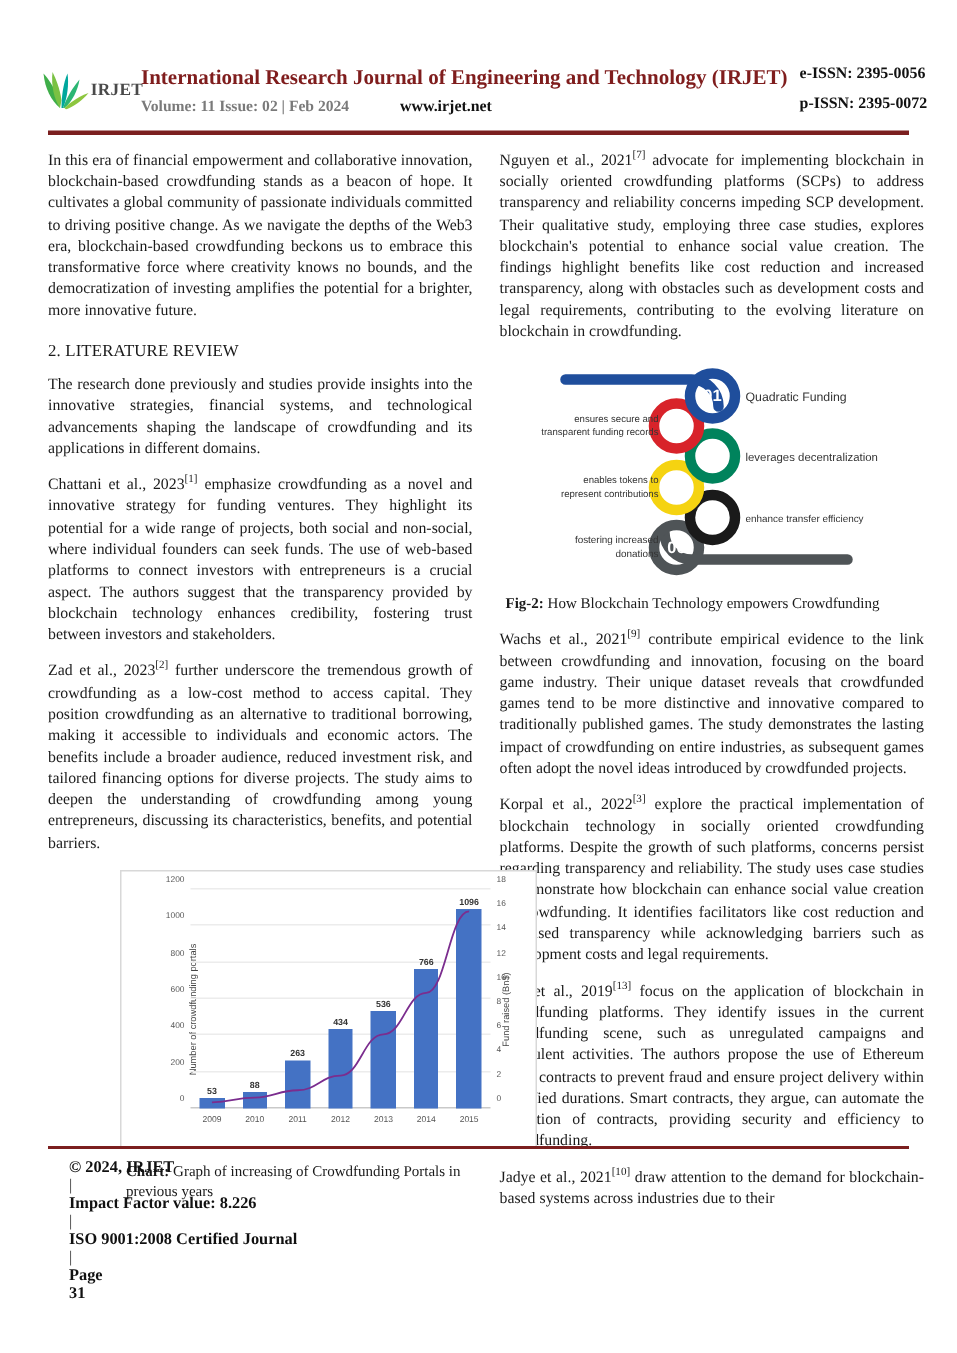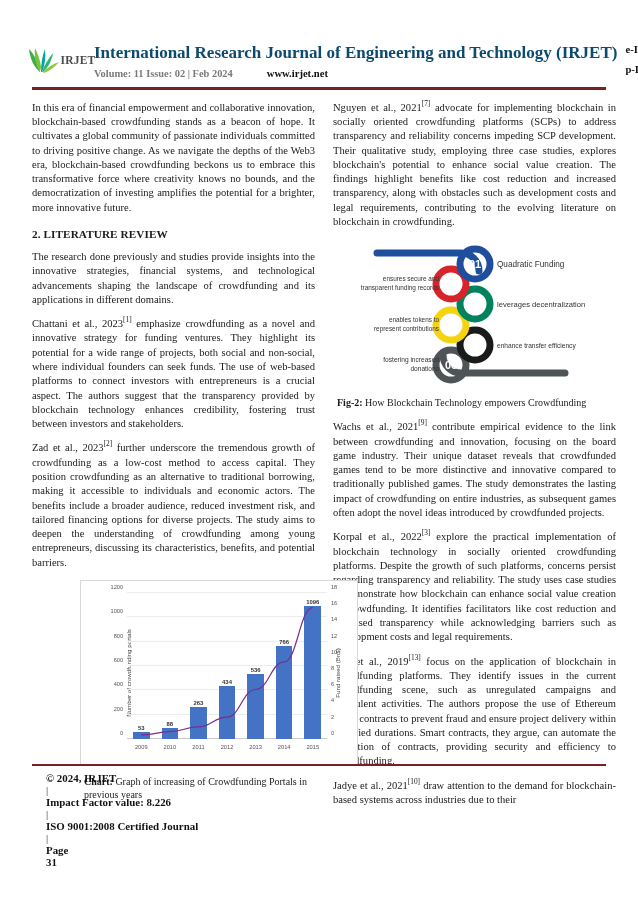--- a/index.html
+++ b/index.html
@@ -51,22 +51,22 @@
     line-height: 1;
     margin-top: 1px;
   }
   .masthead-mid {
     flex: 1 1 auto;
     padding-left: 10px;
   }
   .journal-title {
     font-family: "Liberation Serif", serif;
     font-weight: bold;
-    font-size: 17px;
-    color: #0c4a6e;
+    font-size: 14px;
+    color: #7f1d1d;
     line-height: 1.35;
     white-space: nowrap;
   }
   .vol-row {
     display: flex;
     align-items: baseline;
     margin-top: 3px;
   }
   .vol-text {
     font-family: "Liberation Serif", serif;
@@ -121,21 +121,21 @@
     hyphens: auto;
   }
   sup.ref {
     font-size: 7.4px;
     vertical-align: super;
     line-height: 0;
   }
   h2.section {
     font-family: "Liberation Serif", serif;
     font-size: 11.2px;
-    font-weight: bold;
+    font-weight: normal;
     margin: 13px 0 10px 0;
     letter-spacing: 0.1px;
   }
 
   
   .chart-figure {
     margin-top: 8px;
     margin-left: 48px;
   }
   .chart-box {

